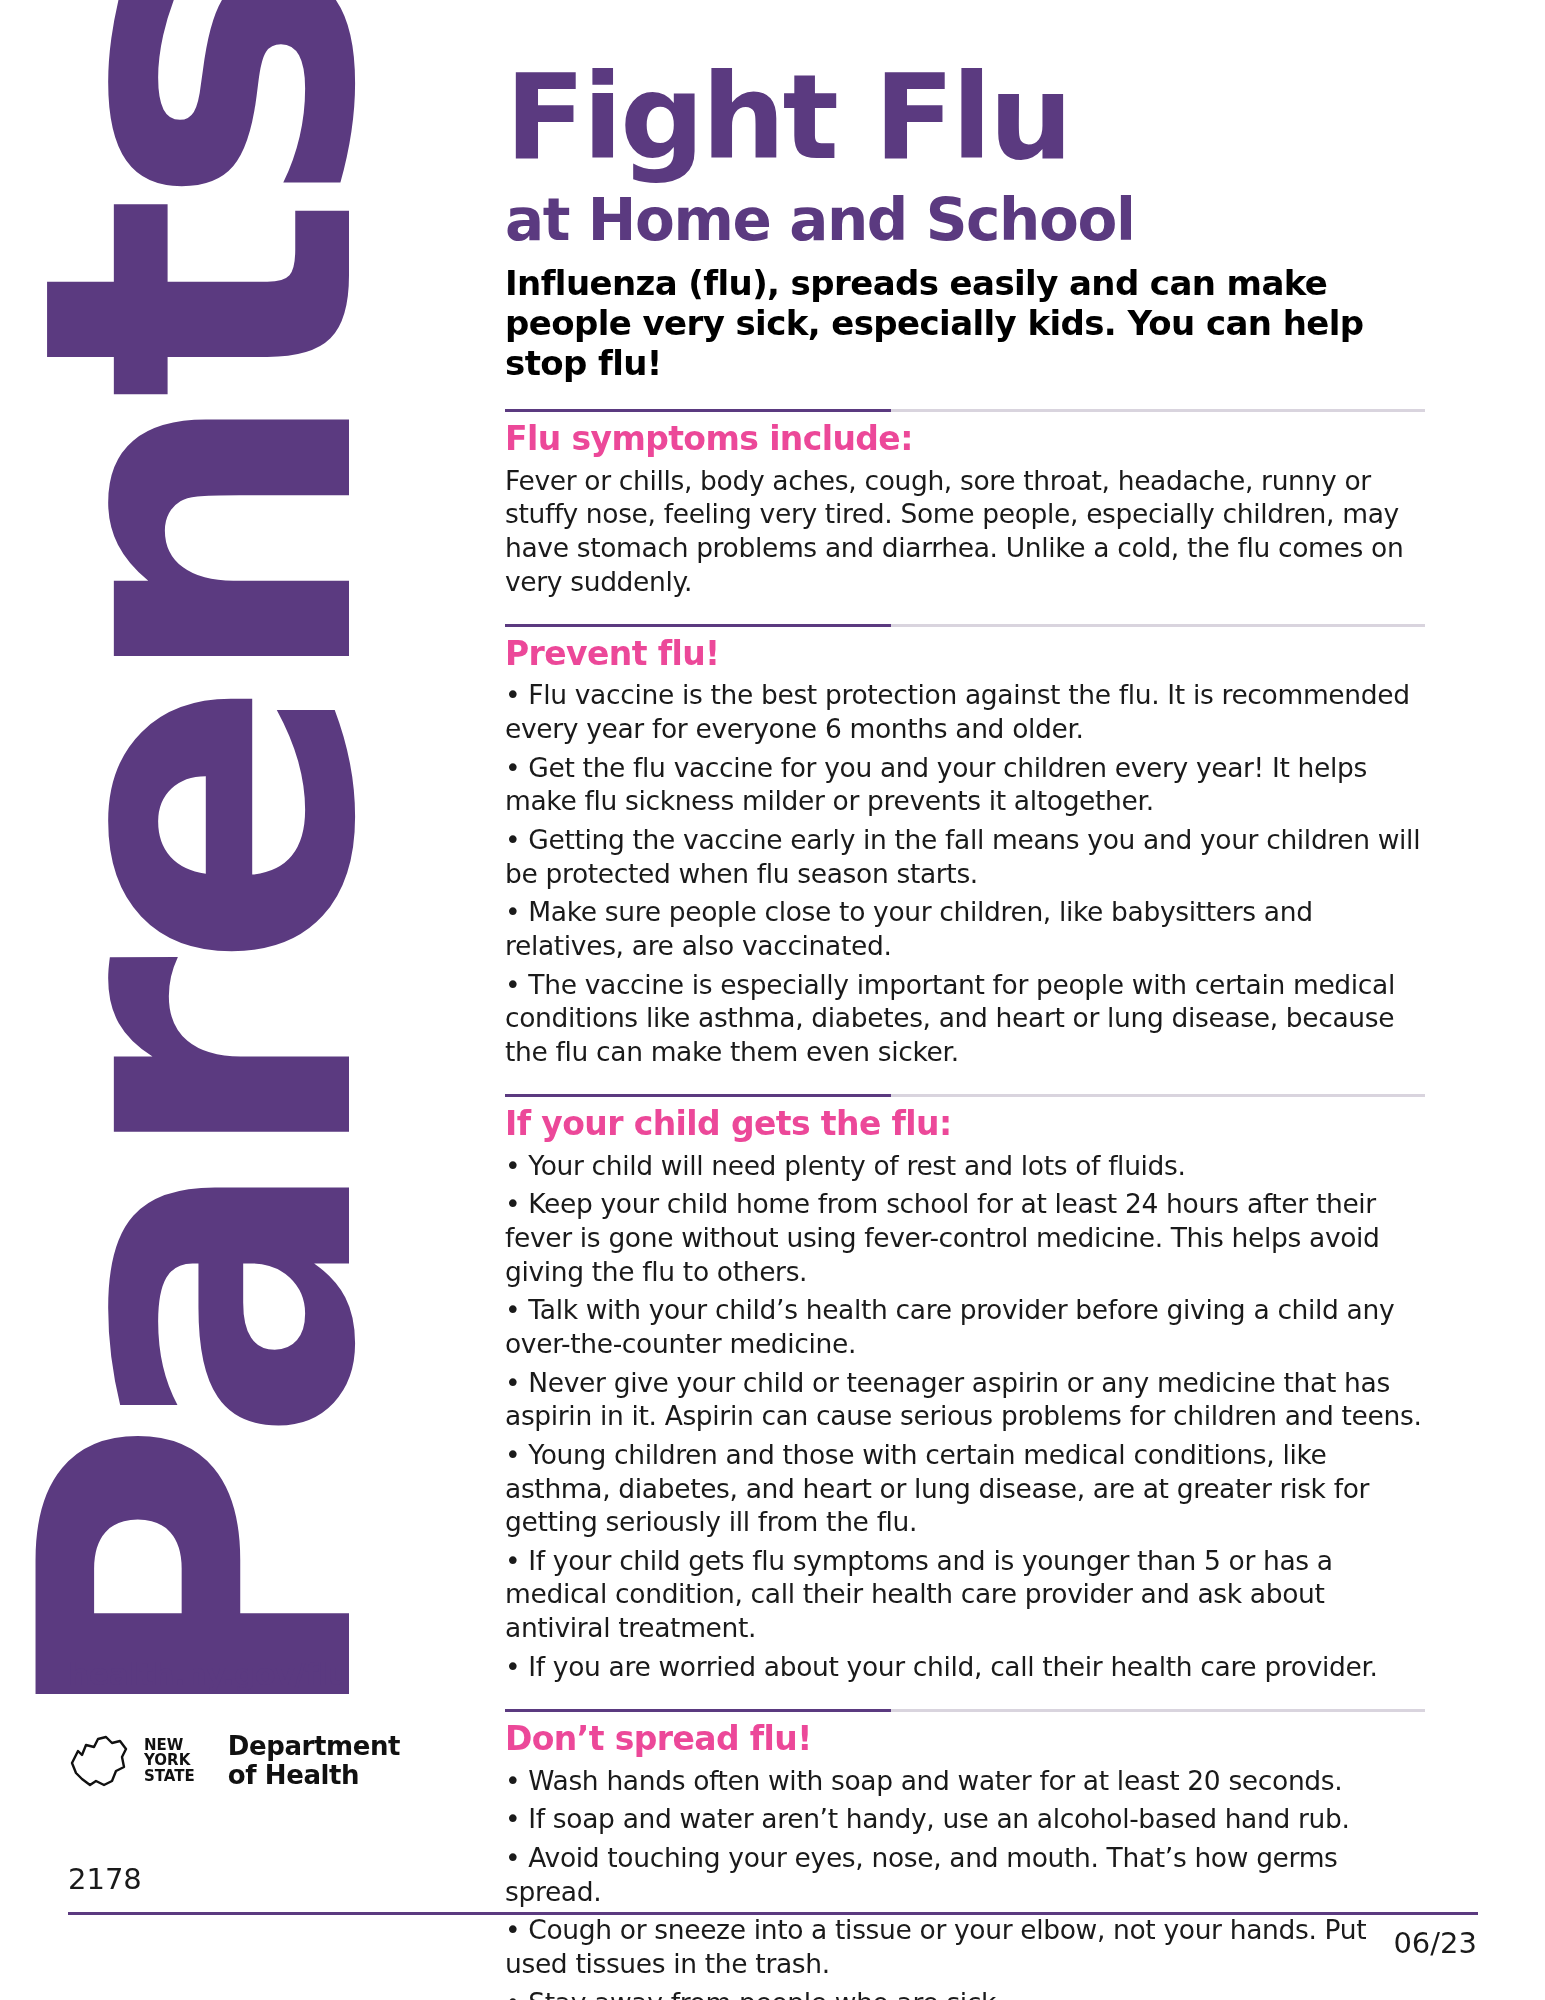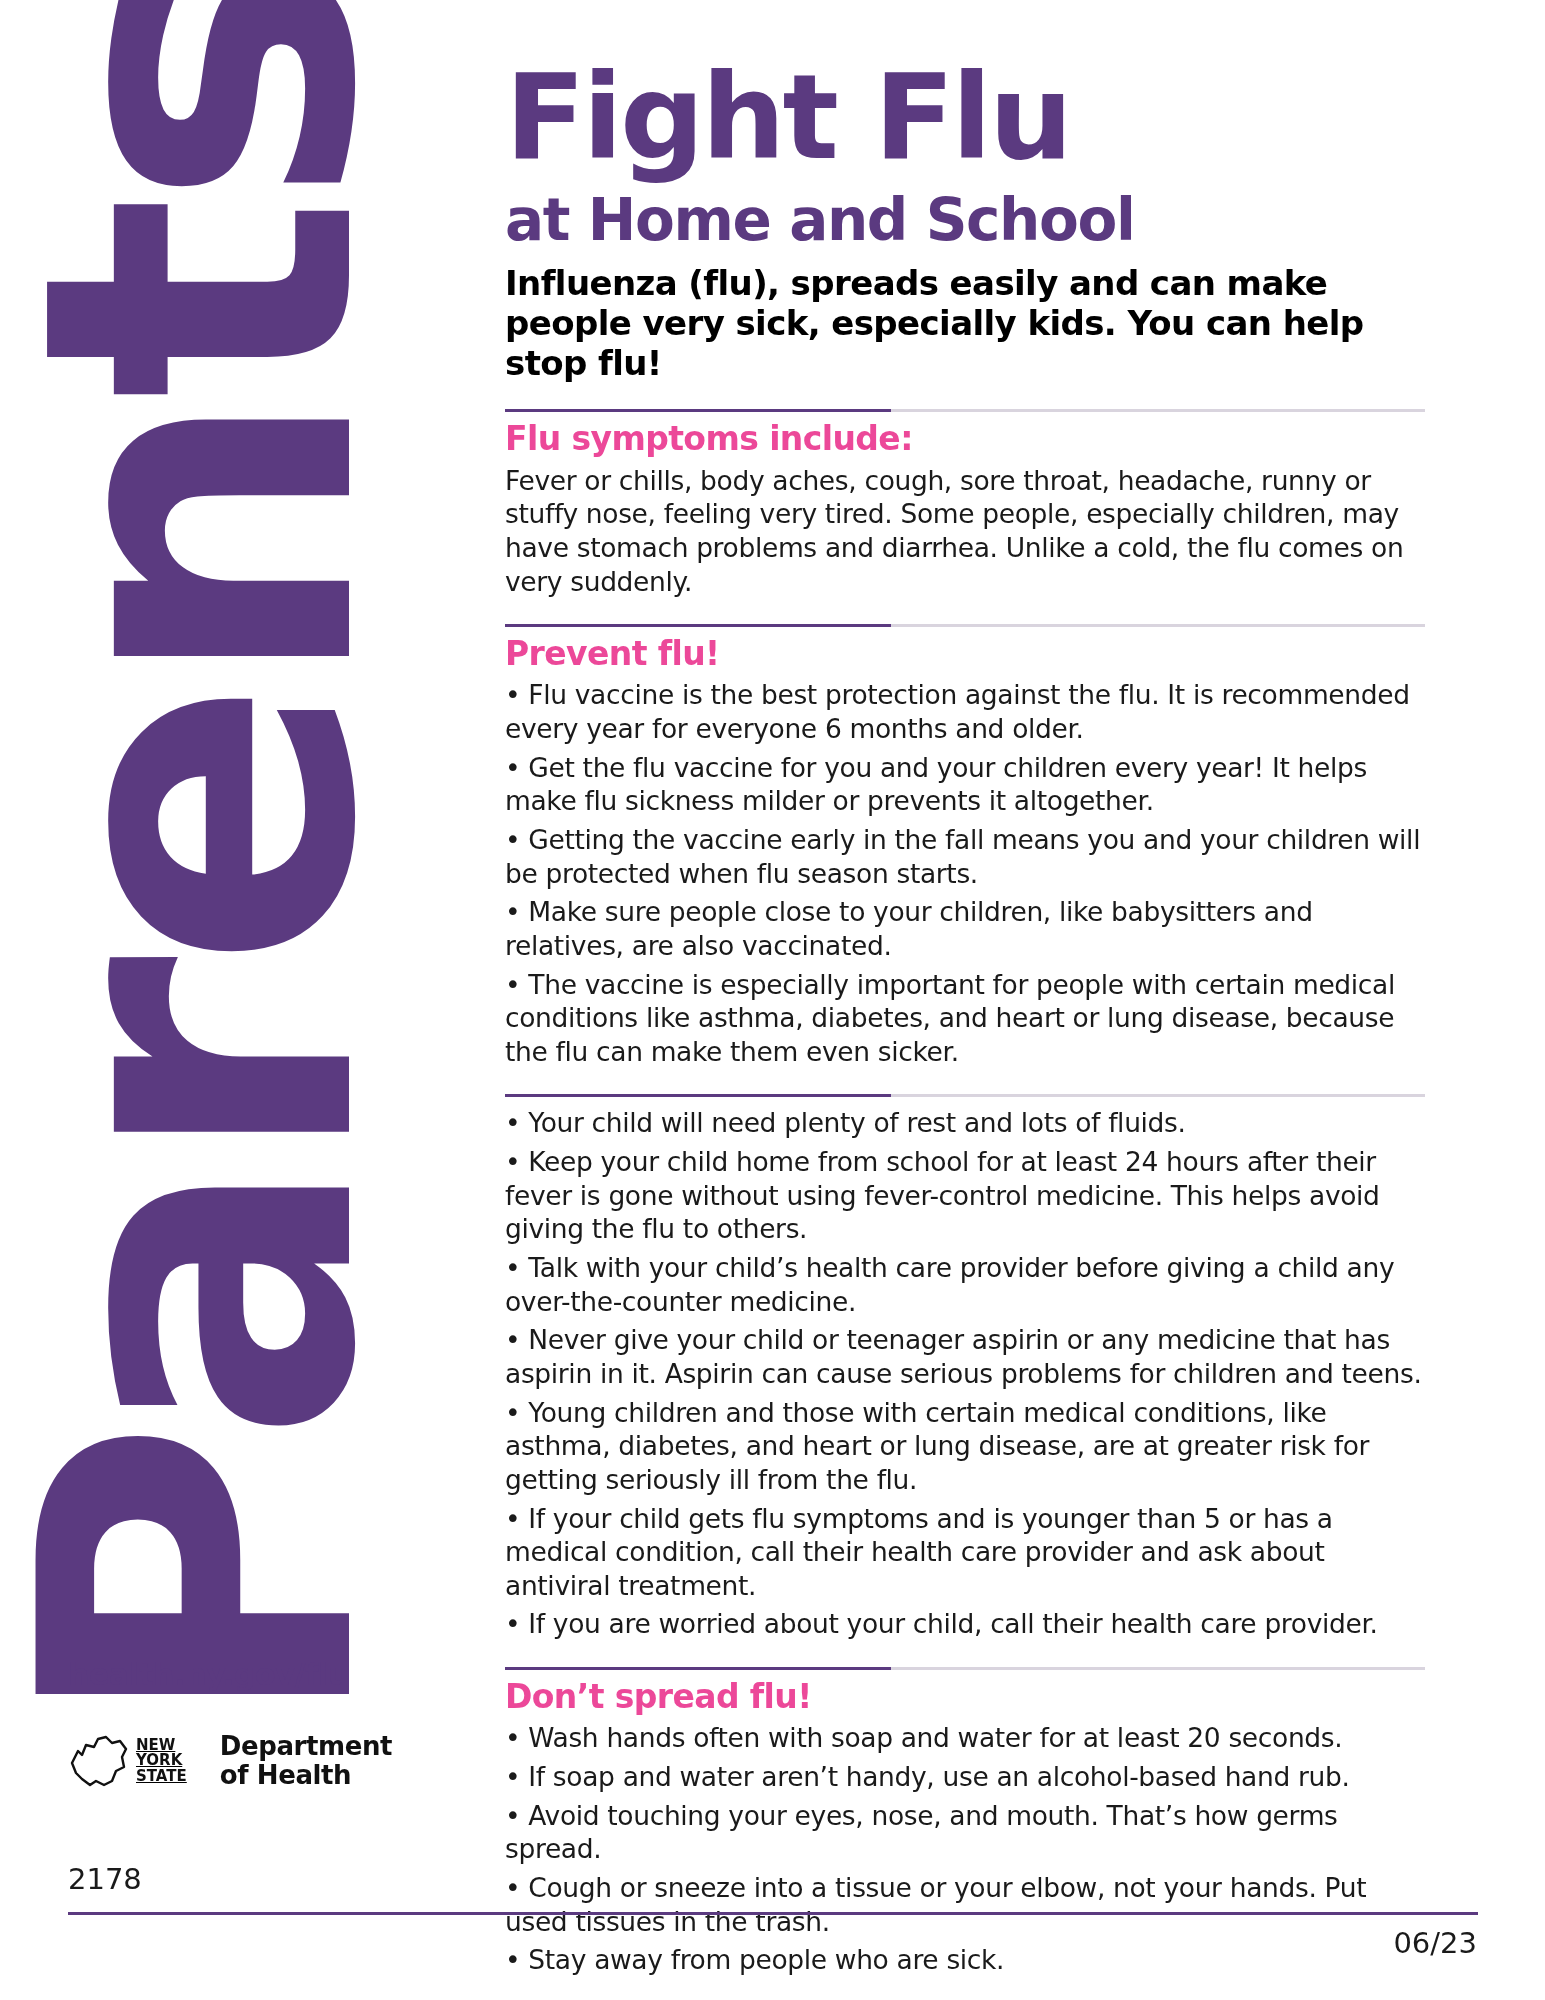--- a/index.html
+++ b/index.html
@@ -59,22 +59,21 @@
   }
   .logo-row {
     display: flex;
     align-items: center;
     margin-top: 40px;
     gap: 10px;
   }
   .logo-ny {
     display: flex;
     align-items: center;
-    gap: 6px;
-    text-decoration: underline;
+    gap: 14px;
   }
   .ny-state-outline { display:block; }
   .ny-words {
     font-family: "DejaVu Sans", sans-serif;
     font-weight: bold;
     font-size: 15px;
     line-height: 1.03;
     color: #111111;
     letter-spacing: 0px;
   }
@@ -204,20 +203,21 @@
         <div class="bullet">• Flu vaccine is the best protection against the flu. It is recommended every year for everyone 6 months and older.</div>
         <div class="bullet">• Get the flu vaccine for you and your children every year! It helps make flu sickness milder or prevents it altogether.</div>
         <div class="bullet">• Getting the vaccine early in the fall means you and your children will be protected when flu season starts.</div>
         <div class="bullet">• Make sure people close to your children, like babysitters and relatives, are also vaccinated.</div>
         <div class="bullet">• The vaccine is especially important for people with certain medical conditions like asthma, diabetes, and heart or lung disease, because the flu can make them even sicker.</div>
       </div>
     </div>
 
     <div class="section">
       <div class="section-rule"></div>
+      <div class="section-head">If your child gets the flu:</div>
       <div class="section-body">
         <div class="bullet">• Your child will need plenty of rest and lots of fluids.</div>
         <div class="bullet">• Keep your child home from school for at least 24 hours after their fever is gone without using fever-control medicine. This helps avoid giving the flu to others.</div>
         <div class="bullet">• Talk with your child’s health care provider before giving a child any over-the-counter medicine.</div>
         <div class="bullet">• Never give your child or teenager aspirin or any medicine that has aspirin in it. Aspirin can cause serious problems for children and teens.</div>
         <div class="bullet">• Young children and those with certain medical conditions, like asthma, diabetes, and heart or lung disease, are at greater risk for getting seriously ill from the flu.</div>
         <div class="bullet">• If your child gets flu symptoms and is younger than 5 or has a medical condition, call their health care provider and ask about antiviral treatment.</div>
         <div class="bullet">• If you are worried about your child, call their health care provider.</div>
       </div>
     </div>

